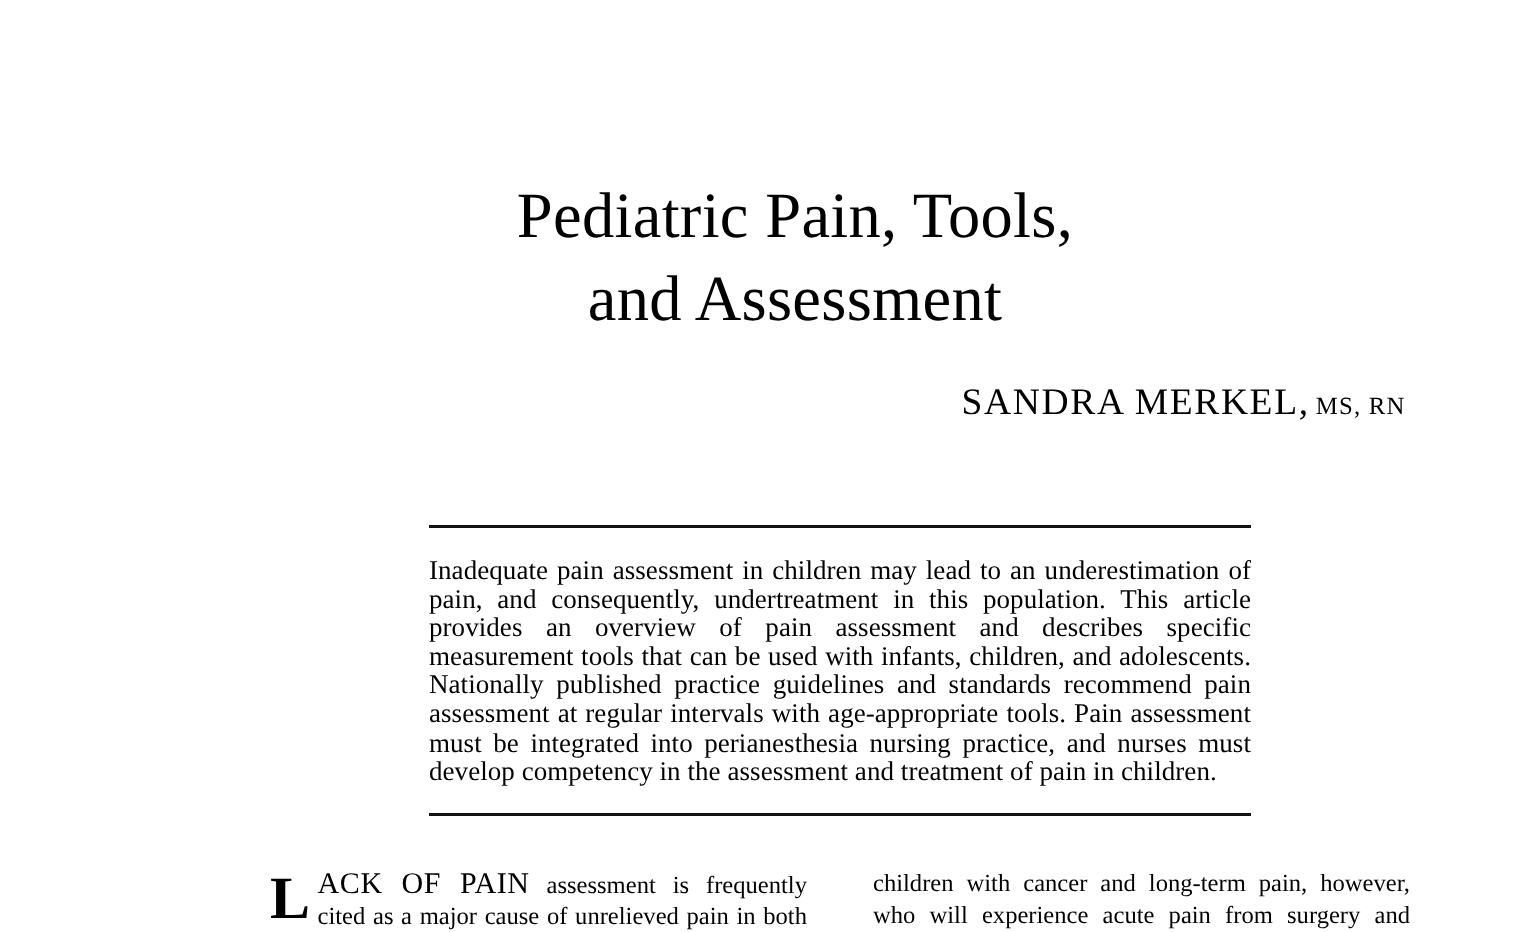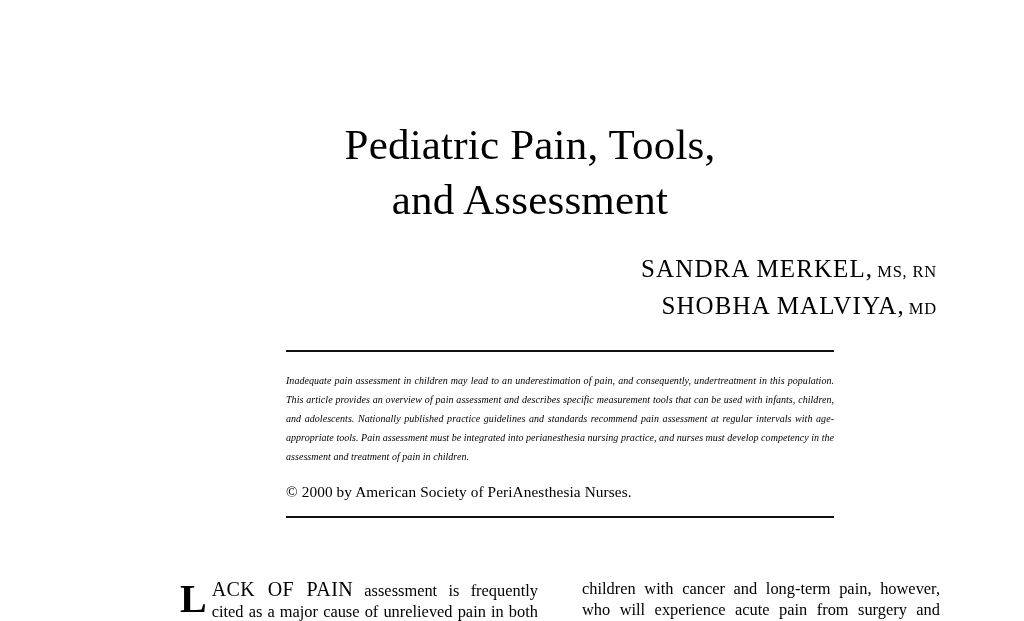--- a/index.html
+++ b/index.html
@@ -29,21 +29,20 @@
     letter-spacing: 0.2px;
     white-space: pre-line;
     text-align: center;
   }
 
   
   #author-block {
     position: absolute;
     right: 87px;
     top: 252px;
-    text-align: right;
     line-height: 34px;
   }
   .author-line {
     font-size: 25px;
     letter-spacing: 0.9px;
     white-space: nowrap;
   }
   .author-name { letter-spacing: 1.1px; }
   .author-credentials {
     font-size: 16.5px;
@@ -59,23 +58,22 @@
     width: 548px;
   }
   .abstract-rule {
     height: 0;
     border-top: 2.4px solid #111;
     width: 100%;
   }
   #abstract-rule-top { margin-bottom: 19px; }
   #abstract-rule-bottom { margin-top: 10px; }
   #abstract-text {
-    font-size: 10px;
+    font-size: 18px;
     line-height: 19.1px;
-    font-style: italic;
     text-align: justify;
     text-justify: inter-word;
     letter-spacing: 0.04px;
   }
   #abstract-copyright {
     font-size: 15.3px;
     line-height: 19.1px;
     font-style: normal;
     text-align: left;
     letter-spacing: 0.1px;
@@ -120,29 +118,25 @@
 </head>
 <body>
 
 <h1 id="article-title">Pediatric Pain, Tools,
 and Assessment</h1>
 
 <div id="author-block">
   <div class="author-line">
     <span class="author-name">SANDRA MERKEL,</span><span class="author-credentials">MS, RN</span>
   </div>
-  <div class="author-line">
-    <span class="author-name">SHOBHA MALVIYA,</span><span class="author-credentials">MD</span>
-  </div>
 </div>
 
 <section id="abstract-region">
   <div class="abstract-rule" id="abstract-rule-top"></div>
   <p id="abstract-text">Inadequate pain assessment in children may lead to an underestimation of pain, and consequently, undertreatment in this population. This article provides an overview of pain assessment and describes specific measurement tools that can be used with infants, children, and adolescents. Nationally published practice guidelines and standards recommend pain assessment at regular intervals with age-appropriate tools. Pain assessment must be integrated into perianesthesia nursing practice, and nurses must develop competency in the assessment and treatment of pain in children.</p>
-  <p id="abstract-copyright">© 2000 by American Society of PeriAnesthesia Nurses.</p>
   <div class="abstract-rule" id="abstract-rule-bottom"></div>
 </section>
 
 <div id="body-columns">
 
   <div class="body-column">
     <p><span class="dropcap">L</span><span class="smallcaps">ACK OF PAIN</span><span> assessment is frequently cited as a major cause of unrelieved pain in both adults and children.</span><span class="footnote-ref">1</span><span> Inadequate postoperative pain</span></p>
   </div>
 
   <div class="body-column">

